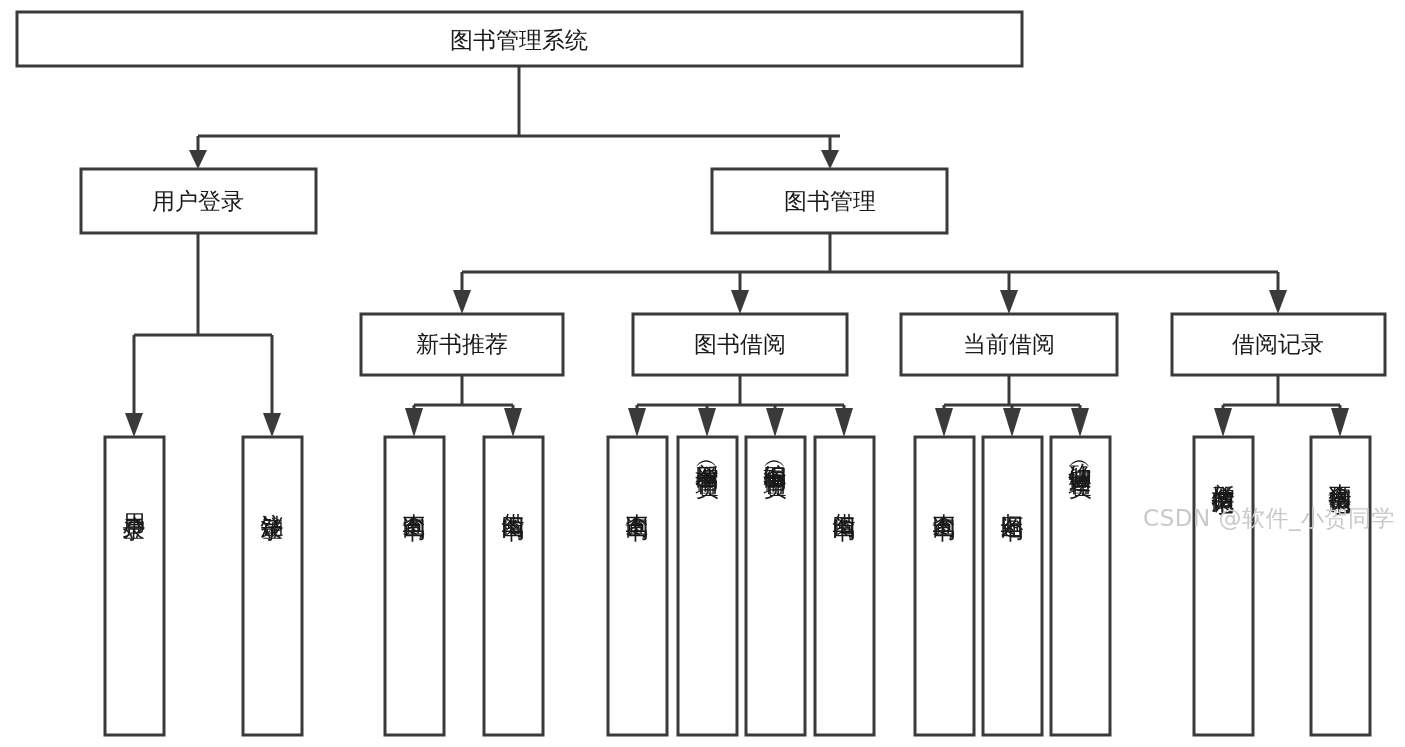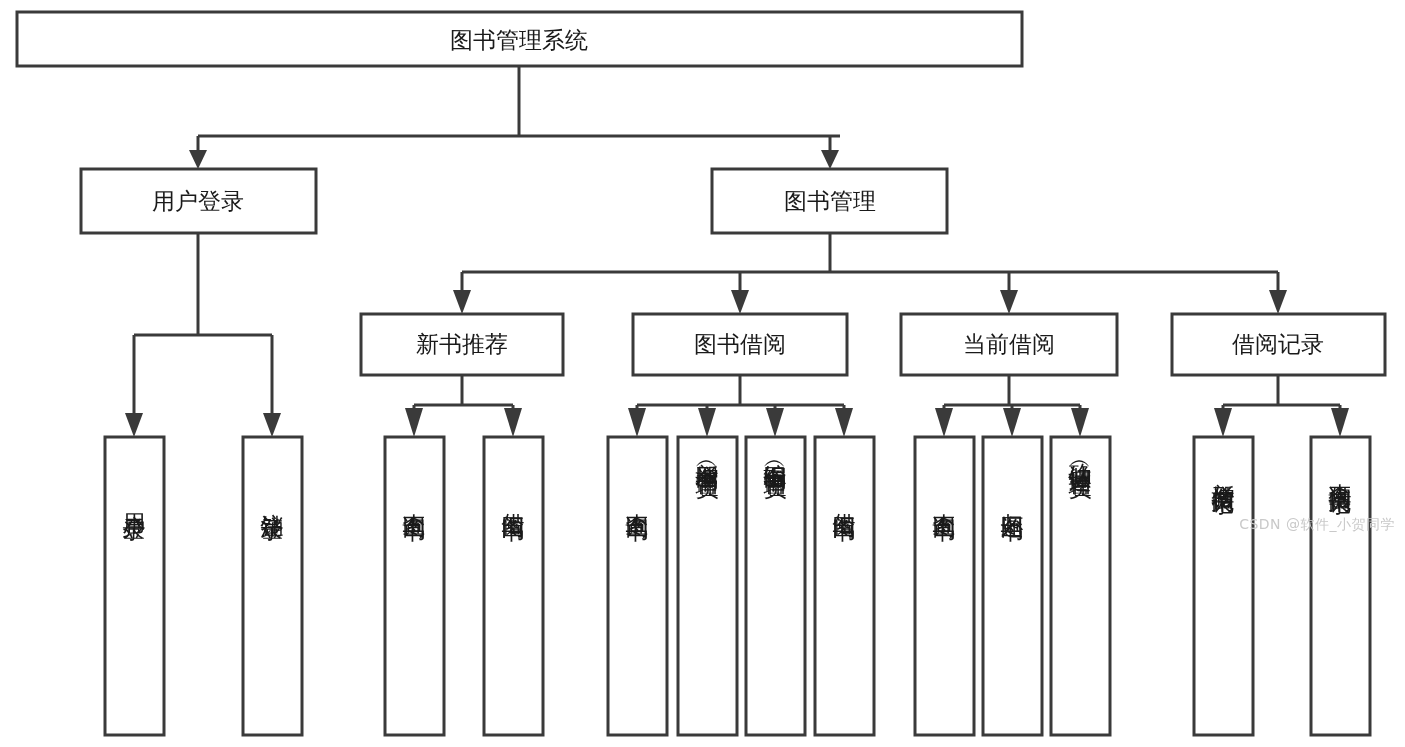--- a/index.html
+++ b/index.html
@@ -64,21 +64,21 @@
     line-height: 1.05;
     color: #1a1a1a;
     letter-spacing: 2px;
     white-space: nowrap;
   }
   .watermark {
     position: absolute;
     right: 10px;
     bottom: 6px;
     font-family: "DejaVu Sans", "Liberation Sans", sans-serif;
-    font-size: 14px;
+    font-size: 23px;
     color: #c9c9c9;
     letter-spacing: 0.5px;
     white-space: nowrap;
     pointer-events: none;
   }
 </style>
 </head>
 <body>
 
 <div id="diagram-root">

